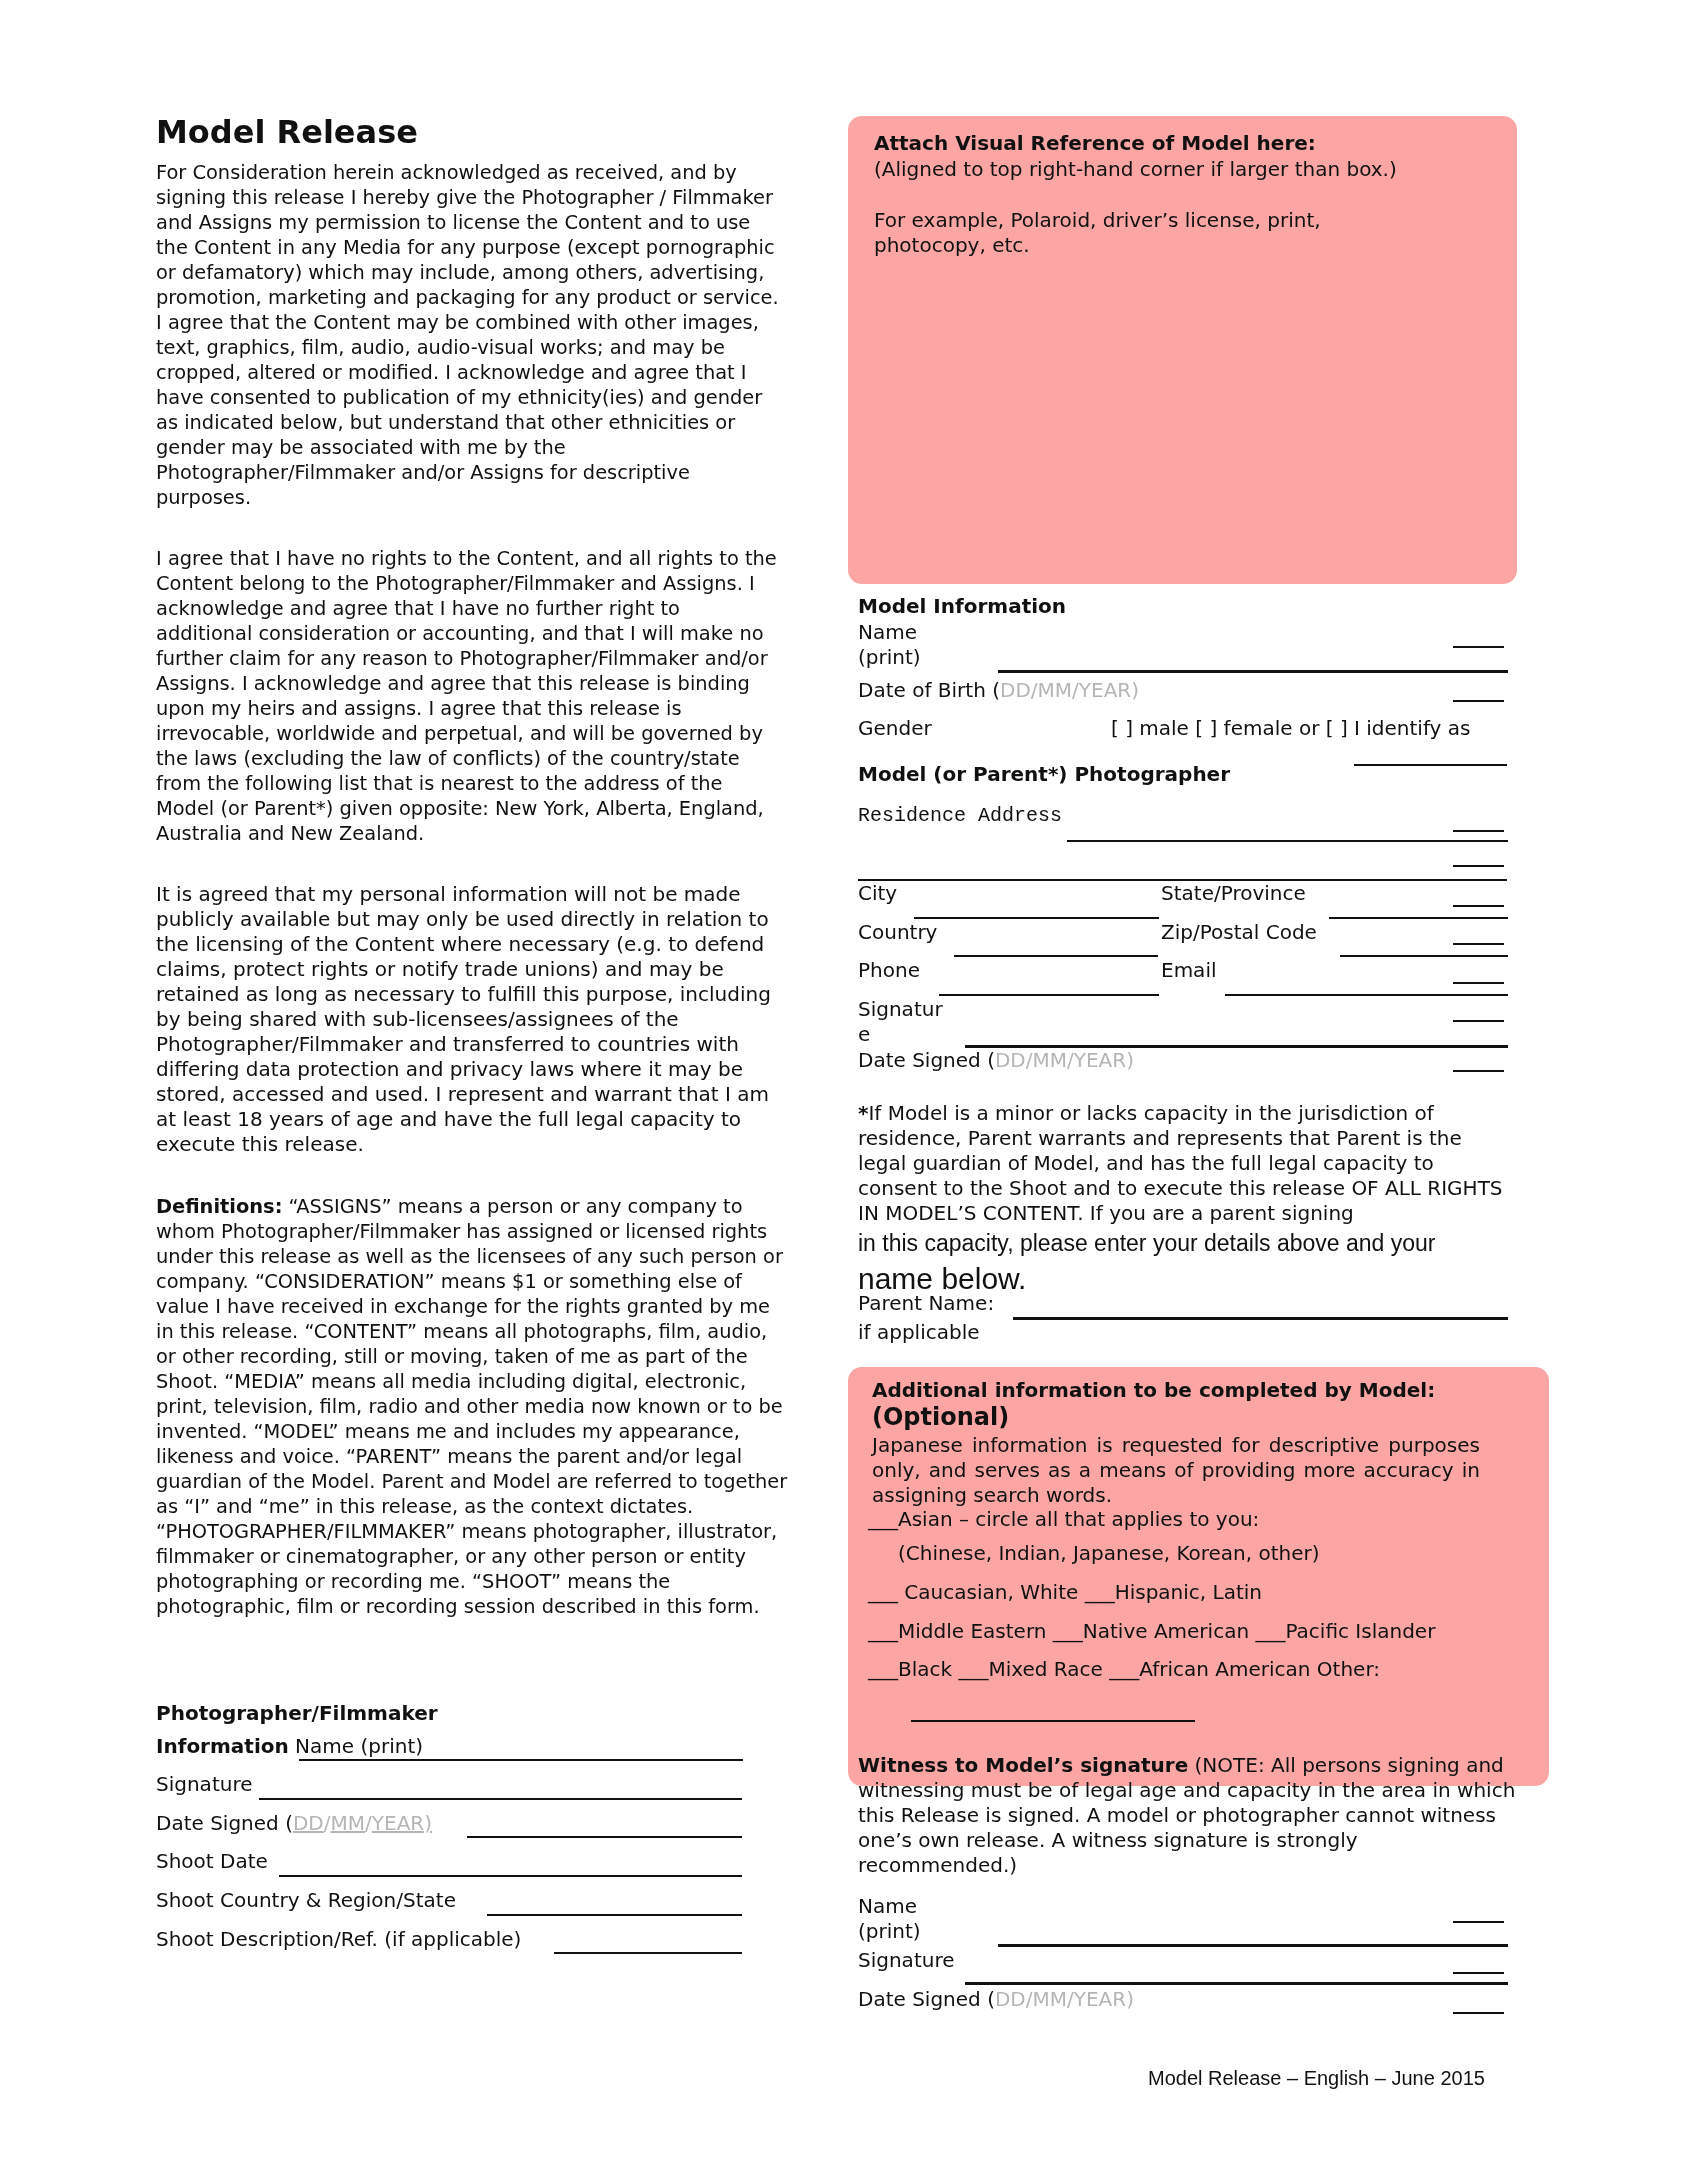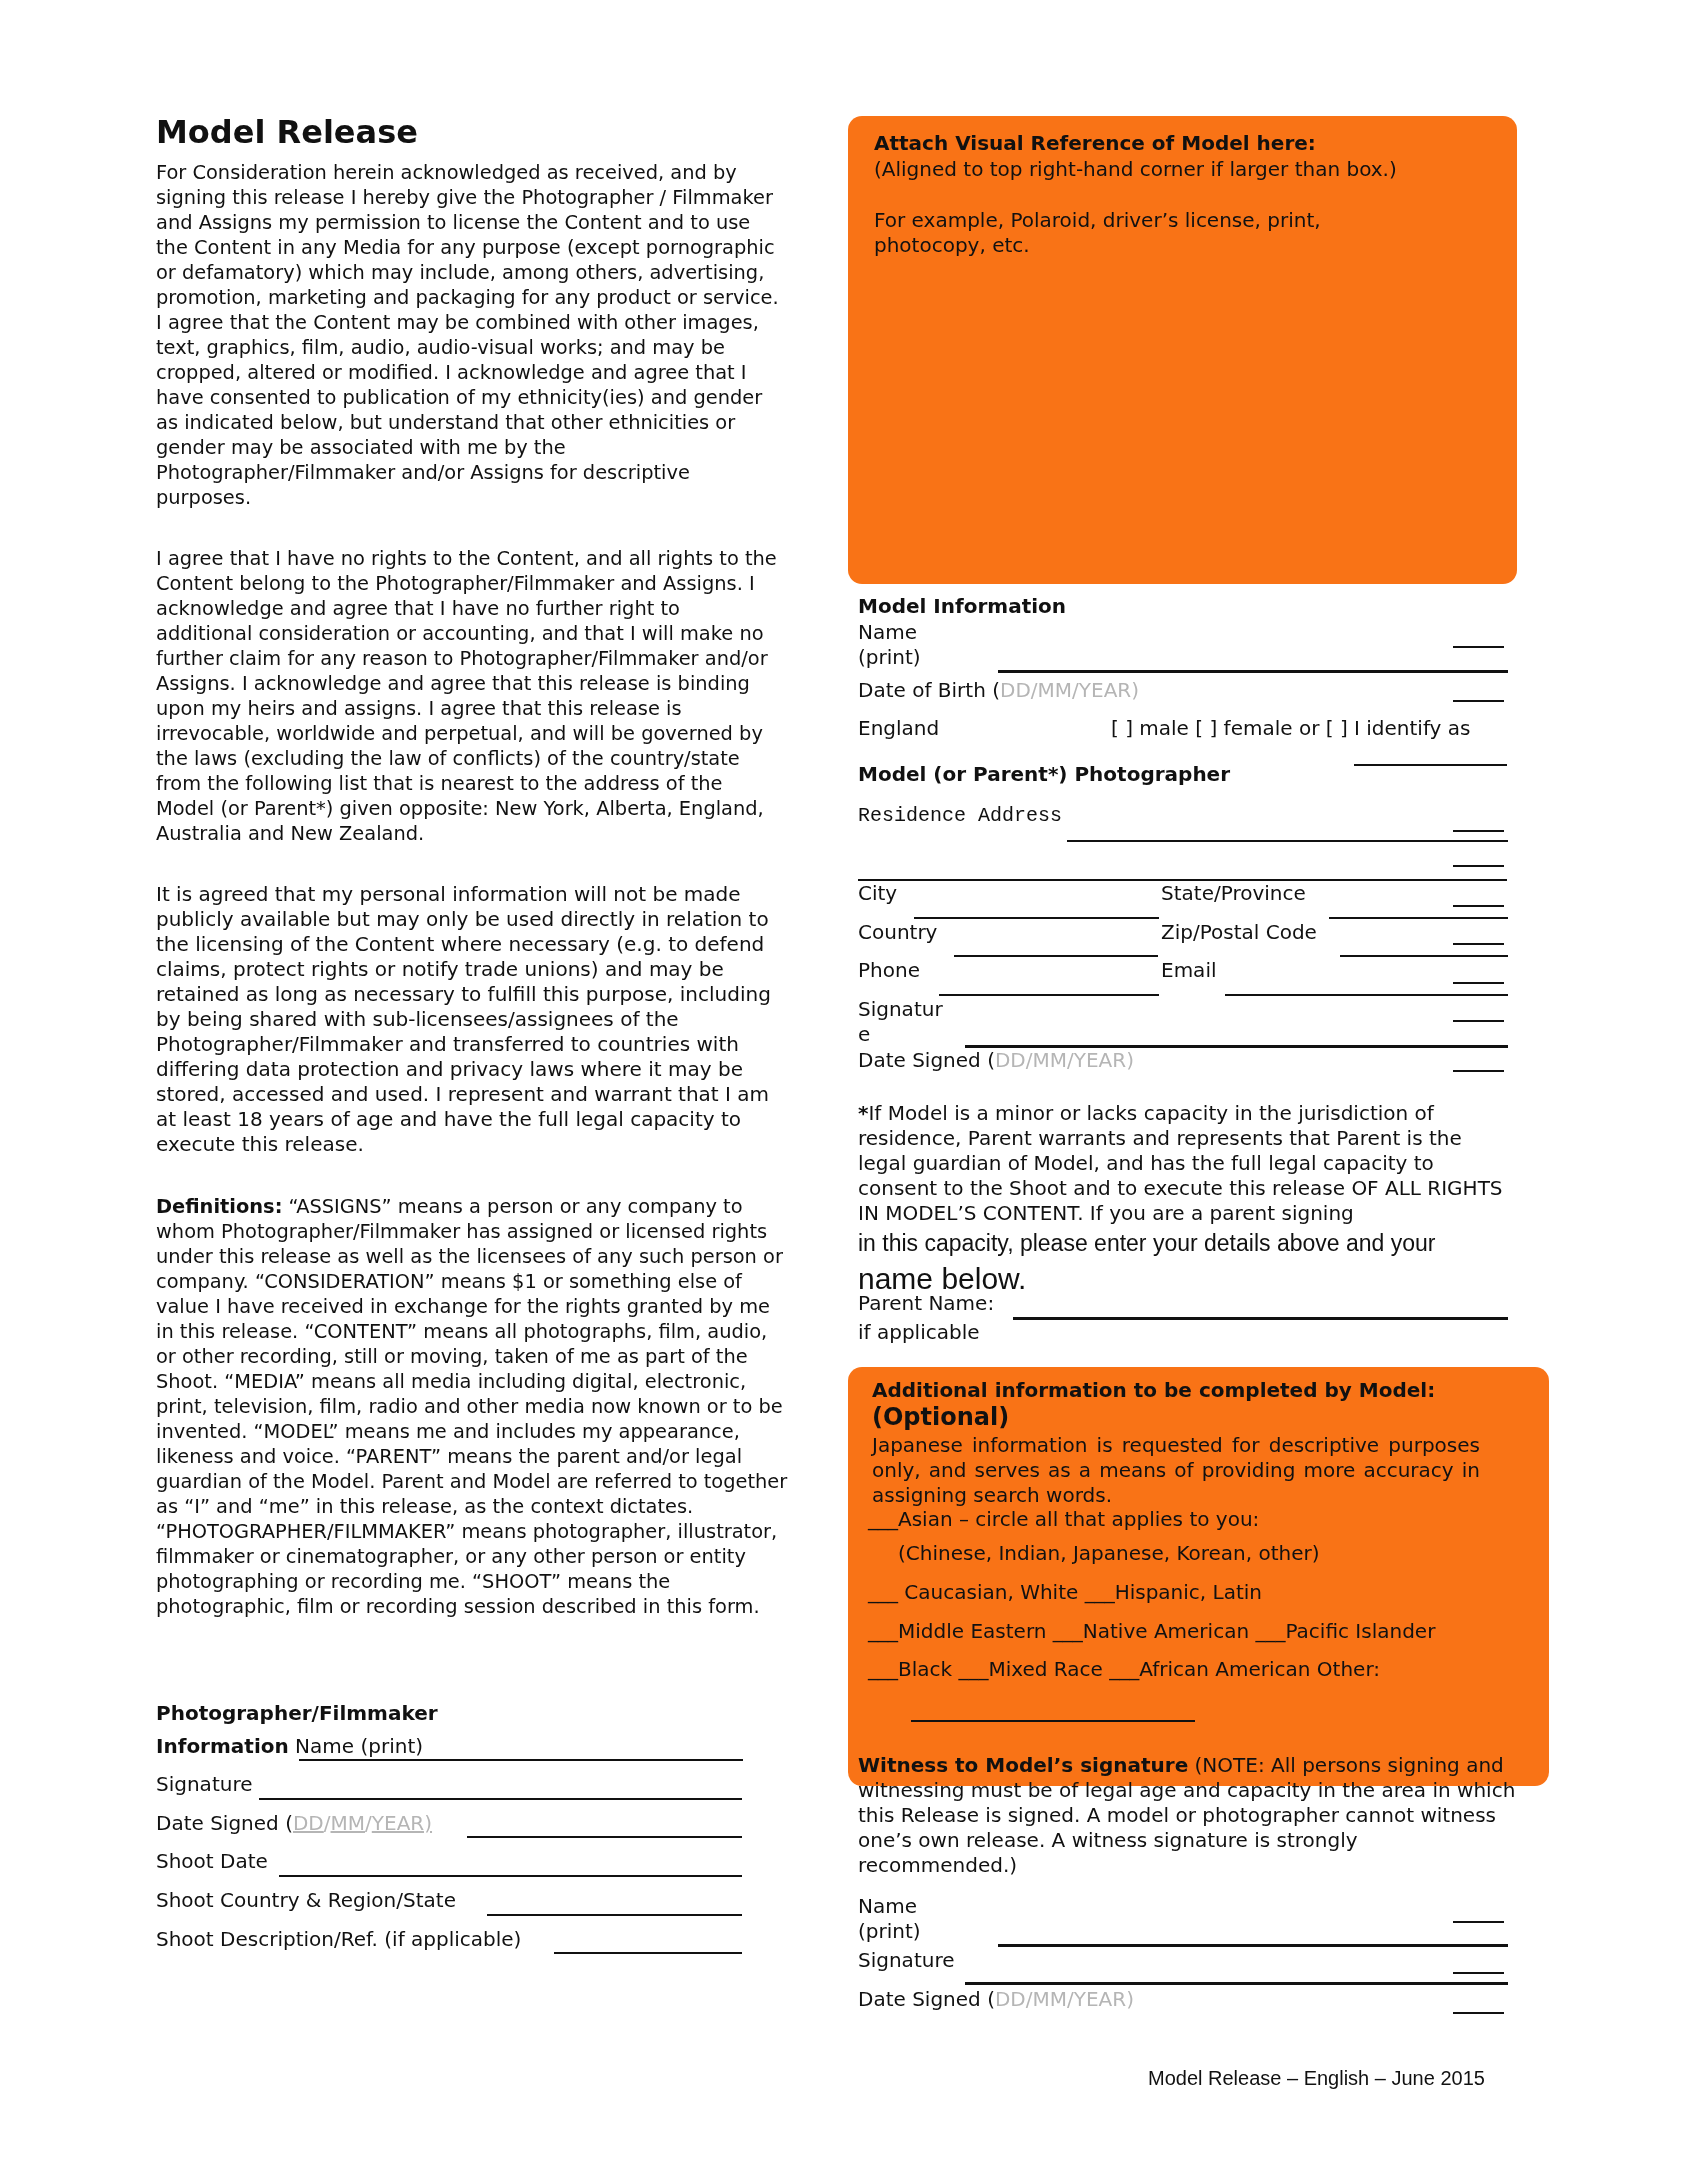--- a/index.html
+++ b/index.html
@@ -8,21 +8,21 @@
   .abs { position:absolute; }
   .title { left:156px; top:113px; font-size:32px; font-weight:bold; color:#111; white-space:nowrap; }
   .para { left:156px; width:626px; font-size:19.4px; line-height:25px; margin:0; }
   .para b { font-weight:bold; }
   .para2 { font-size:20px; line-height:25px; width:634px; }
   .bold { font-weight:bold; }
   .line { position:absolute; border-bottom:2px solid #111; height:0; }
   .row { position:absolute; font-size:20px; white-space:nowrap; }
   .ph { color:#b5b5b5; }
   .ph-u { color:#b5b5b5; text-decoration:underline; }
-  .gray-box { position:absolute; background:#f97316; border-radius:14px; }
+  .gray-box { position:absolute; background:#fca5a5; border-radius:14px; }
   .rc { font-size:20px; white-space:nowrap; }
   .short { position:absolute; width:51px; border-bottom:2px solid #111; height:0; }
   .footer { left:1148px; top:2067px; font-family:"Liberation Sans", sans-serif; font-size:20px; white-space:nowrap; color:#111; }
   .eth-row { position:absolute; left:868px; font-size:20px; white-space:nowrap; }
 </style>
 </head>
 <body>
 
 <div class="abs title">Model Release</div>
 
@@ -66,21 +66,21 @@
 <div>
   <div class="abs rc bold" style="left:858px; top:594px; font-size:20px;">Model Information</div>
   <div class="abs rc" style="left:858px; top:620px;">Name</div>
   <div class="abs rc" style="left:858px; top:645px;">(print)</div>
   <div class="short" style="left:1453px; top:646px;"></div>
   <div class="line" style="left:998px; width:510px; top:670px; border-bottom-width:3px;"></div>
 
   <div class="abs rc" style="left:858px; top:678px;"><span>Date of Birth (</span><span class="ph">DD/MM/YEAR)</span></div>
   <div class="short" style="left:1453px; top:700px;"></div>
 
-  <div class="abs rc" style="left:858px; top:716px;">England</div>
+  <div class="abs rc" style="left:858px; top:716px;">Gender</div>
   <div class="abs rc" style="left:1111px; top:716px;">[ ] male [ ] female or [ ] I identify as</div>
   <div class="line" style="left:1354px; width:153px; top:764px;"></div>
 </div>
 
 <div>
   <div class="abs rc bold" style="left:858px; top:762px; font-size:20px;">Model (or Parent*) Photographer</div>
   <div class="abs rc" style="left:858px; top:804px;font-family:Liberation Mono, monospace;">Residence Address</div>
   <div class="short" style="left:1453px; top:830px;"></div>
   <div class="line" style="left:1067px; width:441px; top:840px;"></div>
   <div class="short" style="left:1453px; top:865px;"></div>

